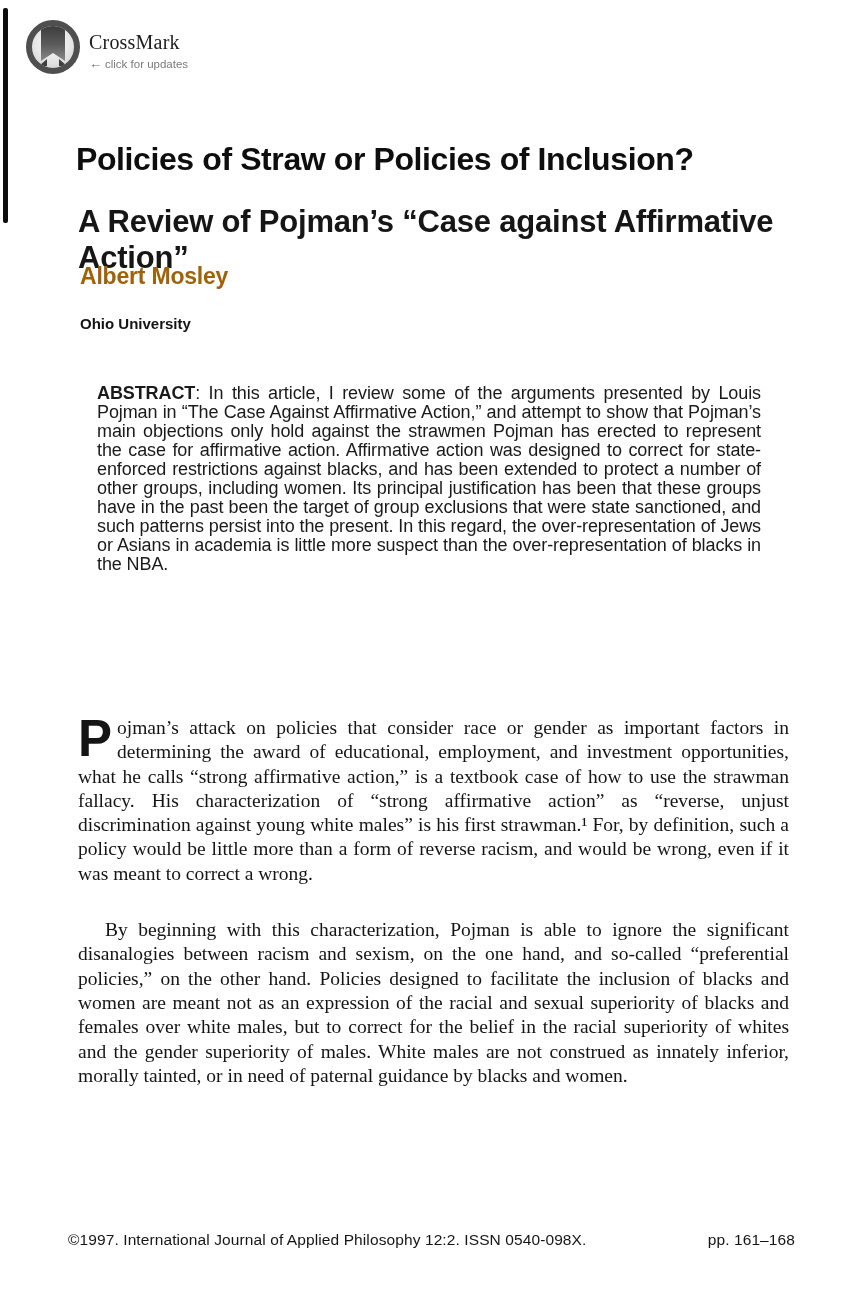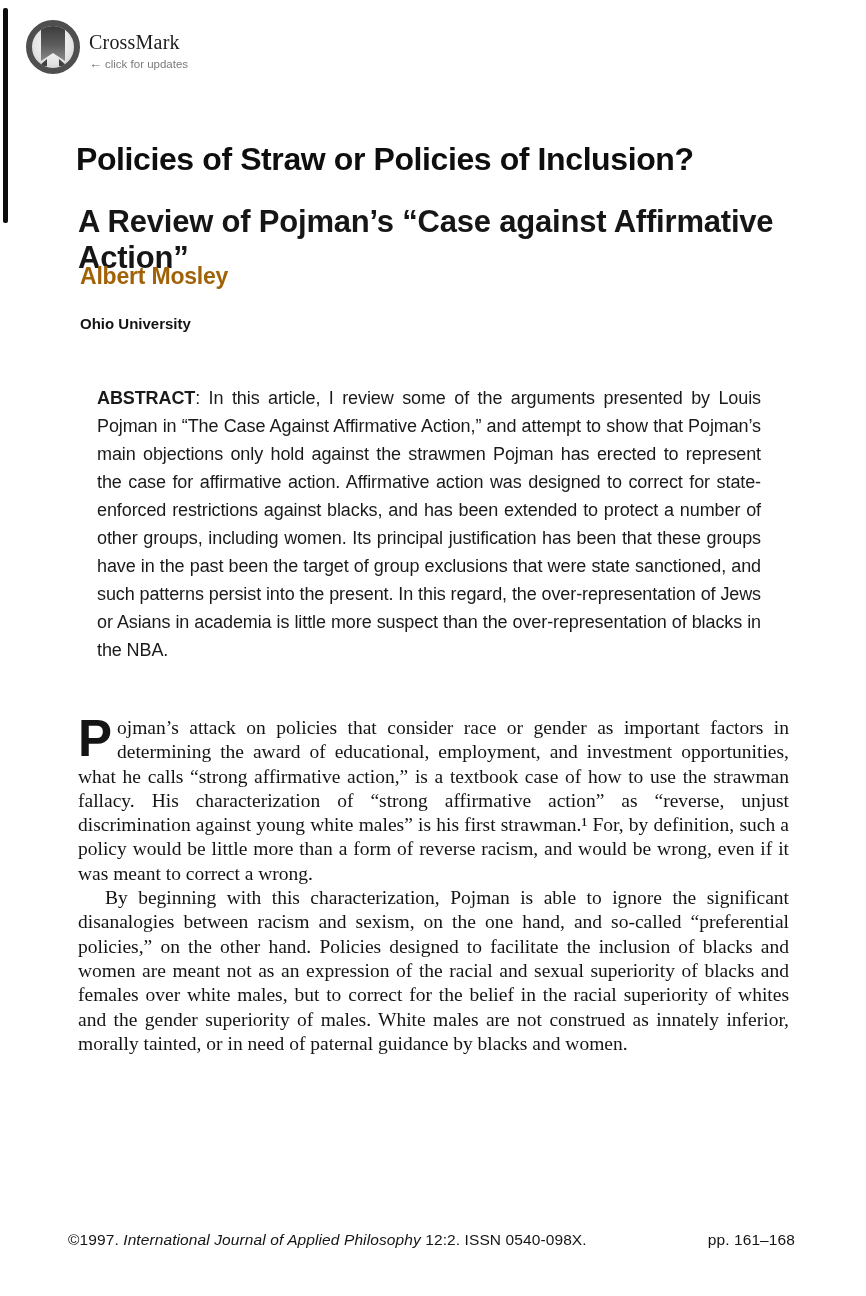--- a/index.html
+++ b/index.html
@@ -54,47 +54,47 @@
     position:absolute;top:263px;left:80px;
     font-size:23px;font-weight:800;letter-spacing:-0.2px;color:#a16207;
   }
   .author-affil{
     position:absolute;top:315px;left:80px;
     font-size:15px;font-weight:700;color:#141414;
   }
   
   .abstract{
     position:absolute;top:384px;left:97px;width:664px;
-    font-size:18px;line-height:28px;text-align:justify;
+    font-size:18px;line-height:19px;text-align:justify;
     color:#1a1a1a;letter-spacing:-0.1px;
   }
   .abstract b{font-weight:800;}
   
   .body-text{
     position:absolute;top:716px;left:78px;width:711px;
     font-family:"Liberation Serif",serif;
     font-size:19.5px;line-height:24.3px;text-align:justify;
     color:#141414;
   }
   .body-text p{margin:0;}
-  .body-text p.indent{text-indent:27px;}
+  .body-text p.indent{text-indent:27px;margin-top:32px;}
   .dropcap{
     float:left;
     font-size:51px;line-height:41px;
     font-weight:700;
     padding:2px 5px 0 0;
     font-family:"Liberation Sans",sans-serif;
   }
   
   .footer{
     position:absolute;top:1231px;left:68px;width:727px;
     display:flex;justify-content:space-between;align-items:baseline;
     font-size:15.5px;color:#151515;letter-spacing:0.1px;
   }
-  .footer .journal{font-style:italic;}
+  .footer .journal{}
 </style>
 </head>
 <body>
 
 <div class="page">
 
   <div class="scan-line"></div>
 
   <div class="crossmark">
     <div class="cm-circle">

